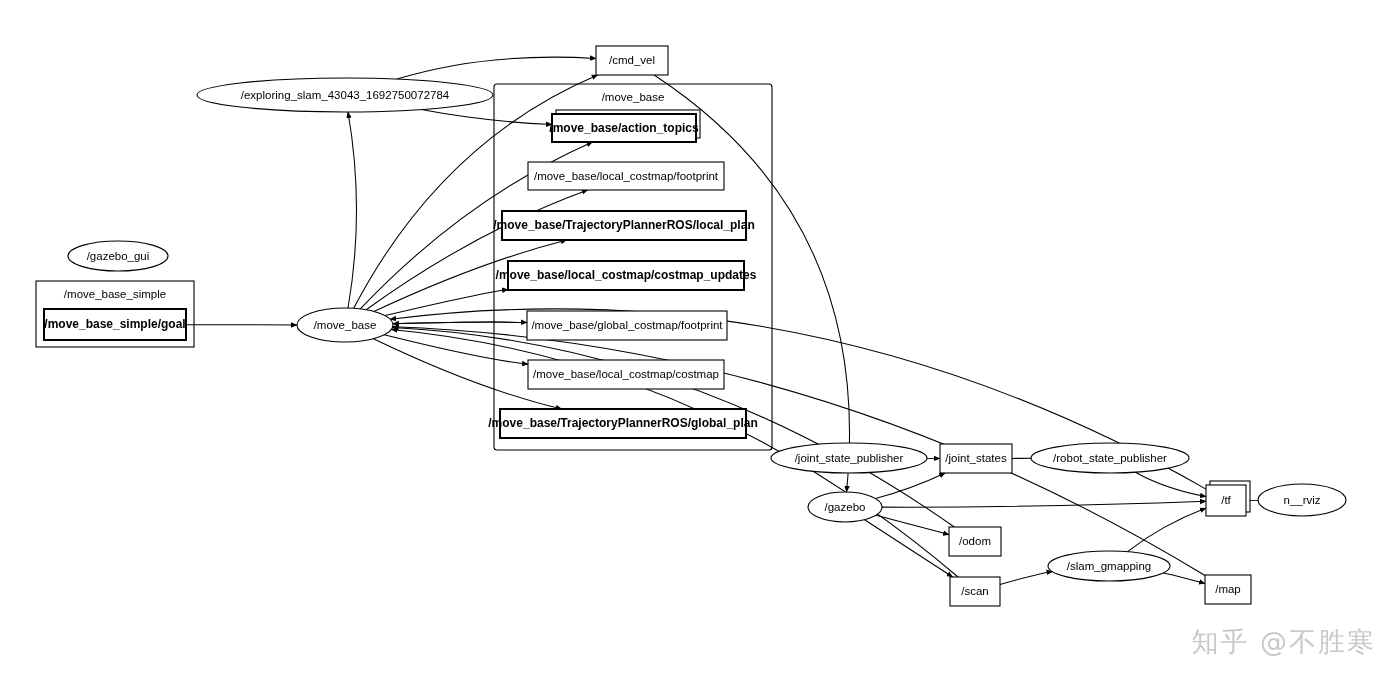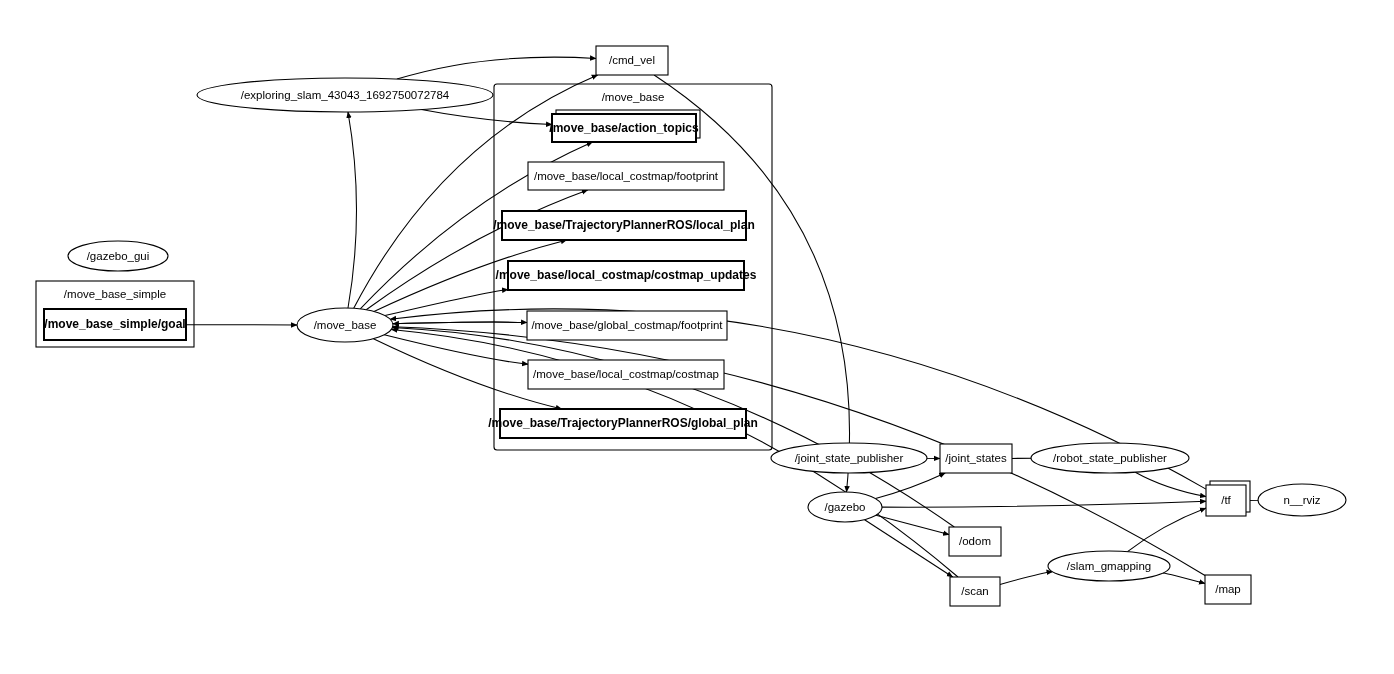--- a/index.html
+++ b/index.html
@@ -156,13 +156,14 @@
           <rect x="1206" y="485" width="40" height="31" class="node-shape"></rect>
           <text x="1226" y="501" class="nlabel">/tf</text>
         </g>
         <g>
           <rect x="1205" y="575" width="46" height="29" class="node-shape"></rect>
           <text x="1228" y="590" class="nlabel">/map</text>
         </g>
       </g>
 </svg>
 
+<div class="watermark">知乎 @不胜寒</div>
 </div>
 
 </body></html>

